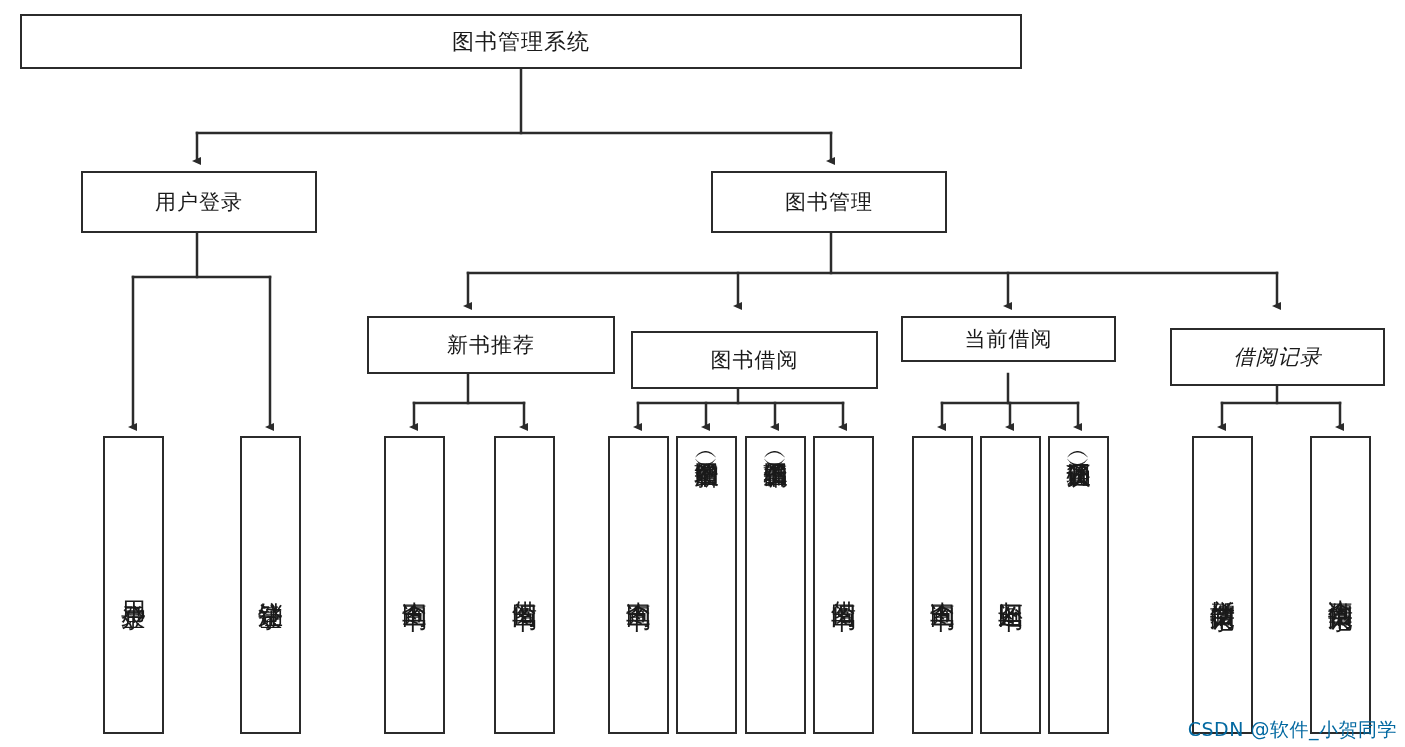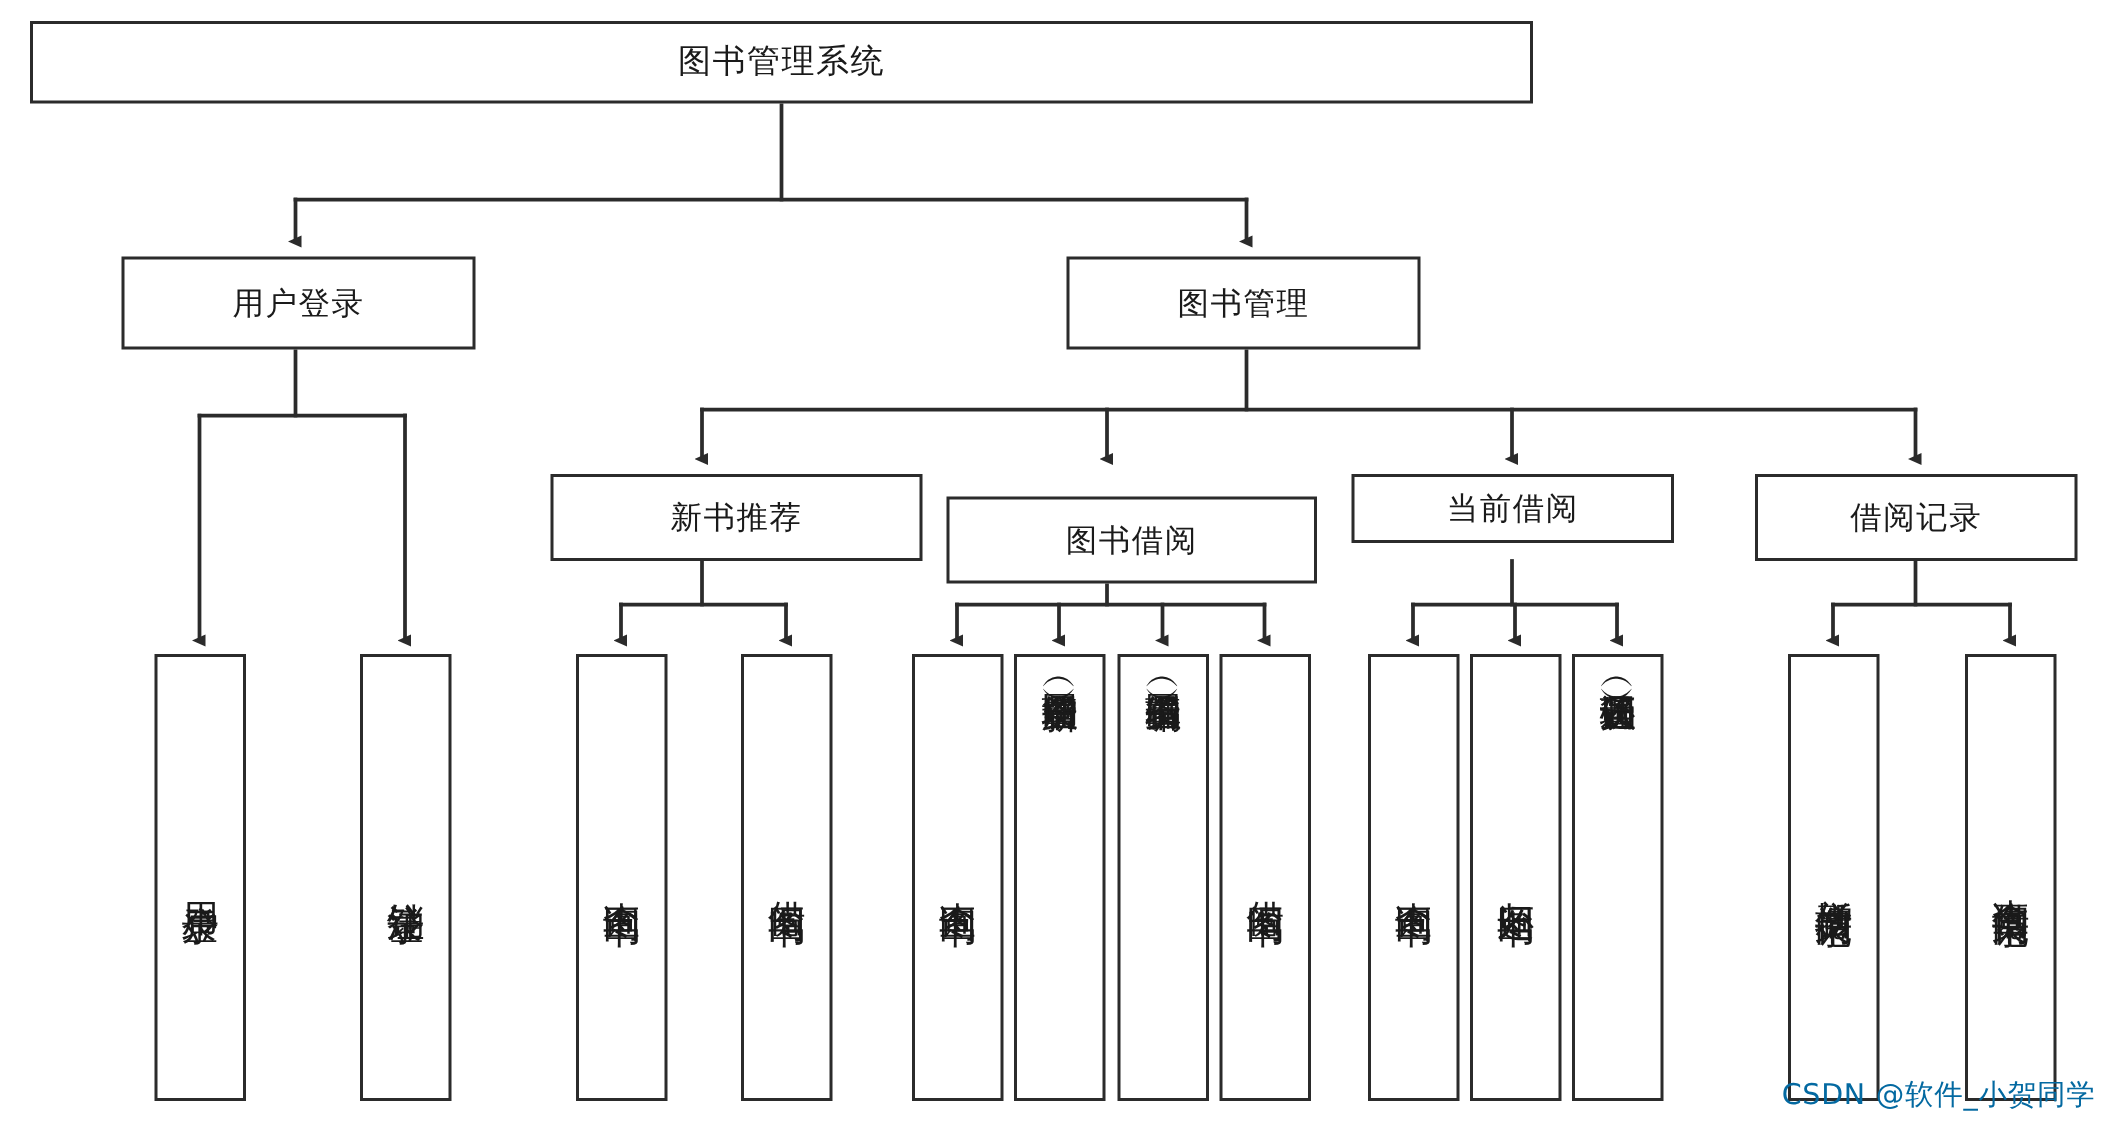--- a/index.html
+++ b/index.html
@@ -139,21 +139,21 @@
   </div>
 
   <div class="node horiz" style="left:631px;top:331px;width:247px;height:58px;">
     <span class="lbl">图书借阅</span>
   </div>
 
   <div class="node horiz" style="left:901px;top:316px;width:215px;height:46px;">
     <span class="lbl">当前借阅</span>
   </div>
 
-  <div class="node horiz" style="left:1170px;top:316px;width:215px;height:58px;">
+  <div class="node horiz" style="left:1170px;top:328px;width:215px;height:58px;font-style:italic;">
     <span class="lbl">借阅记录</span>
   </div>
 
   <div class="node vert mid" style="left:103px;top:436px;width:61px;height:298px;">
     <span class="lbl">用户登录</span>
   </div>
 
   <div class="node vert mid" style="left:240px;top:436px;width:61px;height:298px;">
     <span class="lbl">注销登录</span>
   </div>

